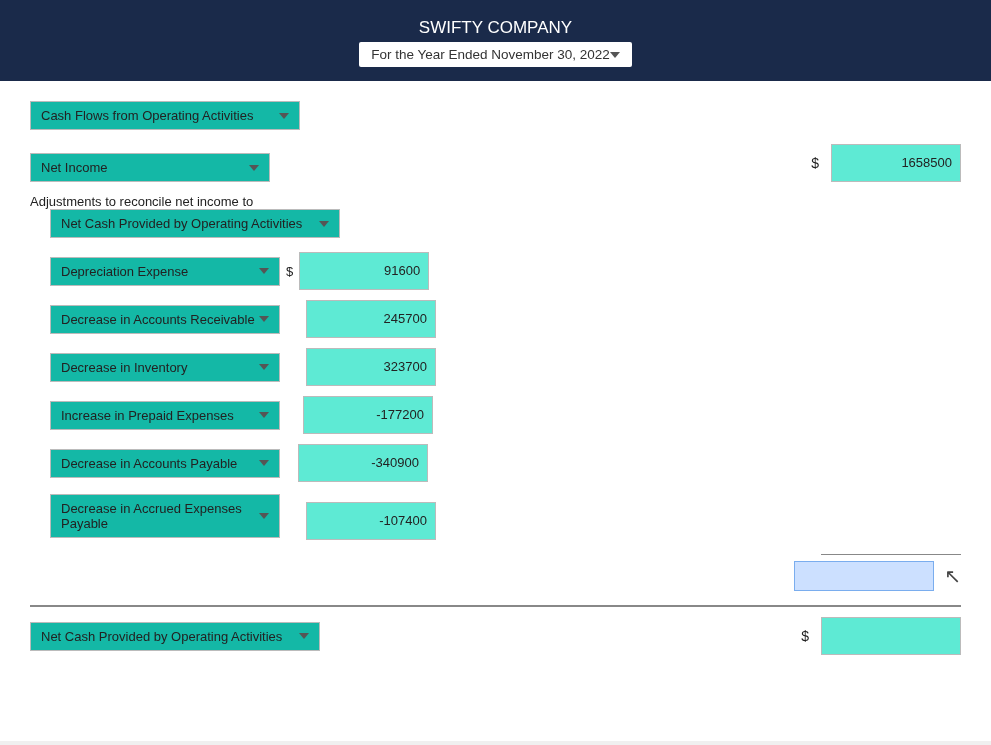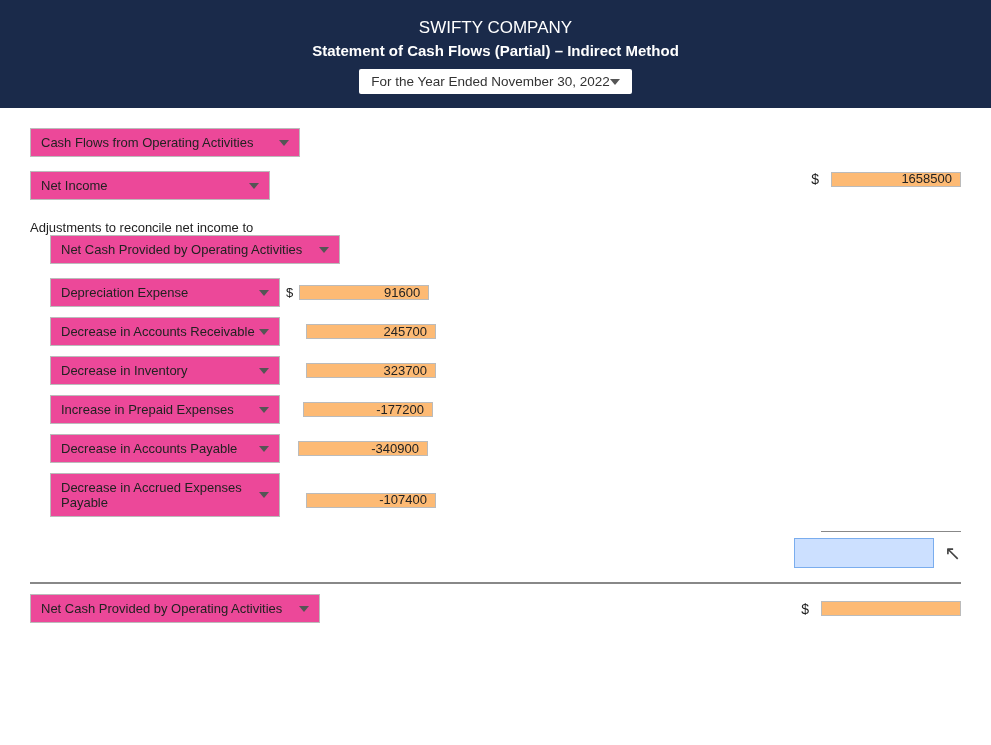--- a/index.html
+++ b/index.html
@@ -37,21 +37,21 @@
     }
 
     .section-row {
       display: flex;
       align-items: center;
       margin-bottom: 14px;
     }
 
     .dropdown-box {
       border: 1px solid #bbb;
-      background: #ec4899;
+      background: #14b8a6;
       display: flex;
       align-items: center;
       justify-content: space-between;
       padding: 6px 10px;
       font-size: 13px;
       color: #222;
       cursor: pointer;
       user-select: none;
     }
 
@@ -68,22 +68,22 @@
     }
 
     .adjustment-label {
       font-size: 13px;
       color: #222;
       margin-top: 2px;
     }
 
     .input-box {
       border: 1px solid #bbb;
-      background: #fdba74;
-      height: 15px;
+      background: #5eead4;
+      height: 38px;
       text-align: right;
       padding-right: 8px;
       font-size: 13px;
       color: #222;
       line-height: 30px;
       display: flex;
       align-items: center;
       justify-content: flex-end;
     }
 
@@ -95,22 +95,22 @@
     .dollar-sign {
       font-size: 14px;
       color: #222;
       margin-right: 6px;
       font-weight: normal;
     }
 
     
     .net-income-row {
       display: flex;
-      align-items: flex-start;
-      margin-bottom: 20px;
+      align-items: flex-end;
+      margin-bottom: 12px;
     }
 
     .net-income-value-wrapper {
       margin-left: auto;
       display: flex;
       align-items: center;
       gap: 6px;
     }
 
     .net-income-input {
@@ -191,21 +191,20 @@
       border: none;
       border-top: 1px solid #888;
       margin: 4px 0;
     }
   </style>
 </head>
 <body>
 
 <div class="header">
   <div class="header-title">SWIFTY COMPANY</div>
-  <div class="header-subtitle">Statement of Cash Flows (Partial) – Indirect Method</div>
   <div class="period-dropdown">
     <span>For the Year Ended November 30, 2022</span>
     <span class="chevron-down"></span>
   </div>
 </div>
 
 <div class="main-content">
 
   <div class="section-row">
     <div class="dropdown-box cash-flows-dropdown">

